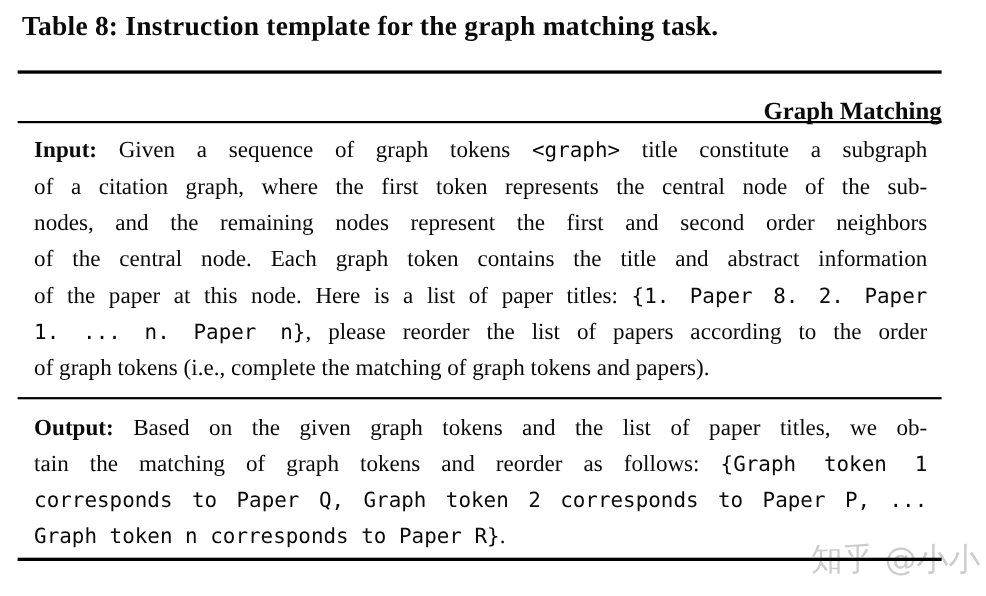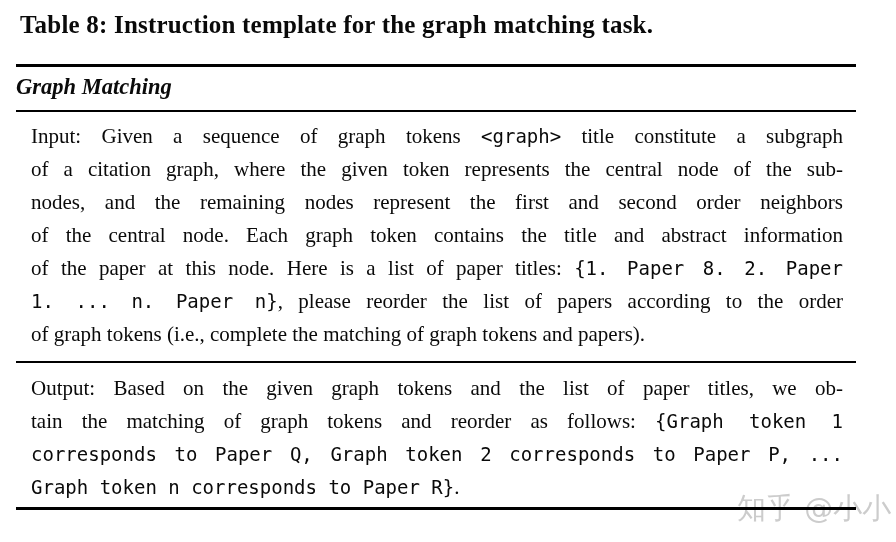--- a/index.html
+++ b/index.html
@@ -34,47 +34,46 @@
   }
   .rule.thick { height: 3px; }
   .rule.thin  { height: 2px; }
   .rule-top    { top: 64px; }
   .rule-header { top: 110px; }
   .rule-mid    { top: 361px; }
   .rule-bottom { top: 507px; z-index: 2; }
   .table-header {
     position: absolute;
     left: 16px;
-    top: 74px;
+    top: 88px;
     width: 840px;
-    text-align: left;
+    text-align: right;
     font-size: 22.5px;
     font-weight: bold;
-    font-style: italic;
   }
   .section {
     position: absolute;
     left: 31px;
     width: 812px;
   }
   .section-input  { top: 120px; }
   .section-output { top: 372px; }
   .tline {
     height: 33px;
     line-height: 33px;
     font-size: 21px;
     white-space: nowrap;
     text-align: justify;
     text-align-last: justify;
   }
   .tline.last {
     text-align: left;
     text-align-last: left;
   }
-  .seg-bold { font-weight: normal; }
+  .seg-bold { font-weight: bold; }
   .seg-serif { }
   .seg-mono {
     font-family: "DejaVu Sans Mono", monospace;
     font-size: 19px;
   }
   .watermark {
     position: absolute;
     left: 737px;
     top: 489px;
     z-index: 1;
@@ -92,21 +91,21 @@
   <h1 class="caption">Table 8: Instruction template for the graph matching task.</h1>
 
   <div class="rule thick rule-top"></div>
 
   <div class="table-header">Graph Matching</div>
 
   <div class="rule thin rule-header"></div>
 
   <div class="section section-input">
       <div class="tline"><span class="seg-bold">Input:</span><span class="seg-serif"> Given a sequence of graph tokens </span><span class="seg-mono">&lt;graph&gt;</span><span class="seg-serif"> title constitute a subgraph</span></div>
-      <div class="tline"><span class="seg-serif">of a citation graph, where the given token represents the central node of the sub-</span></div>
+      <div class="tline"><span class="seg-serif">of a citation graph, where the first token represents the central node of the sub-</span></div>
       <div class="tline"><span class="seg-serif">nodes, and the remaining nodes represent the first and second order neighbors</span></div>
       <div class="tline"><span class="seg-serif">of the central node. Each graph token contains the title and abstract information</span></div>
       <div class="tline"><span class="seg-serif">of the paper at this node. Here is a list of paper titles: </span><span class="seg-mono">{1. Paper 8. 2. Paper</span></div>
       <div class="tline"><span class="seg-mono">1. ... n. Paper n}</span><span class="seg-serif">, please reorder the list of papers according to the order</span></div>
       <div class="tline last"><span class="seg-serif">of graph tokens (i.e., complete the matching of graph tokens and papers).</span></div>
     </div>
 
   <div class="rule thin rule-mid"></div>
 
   <div class="section section-output">

